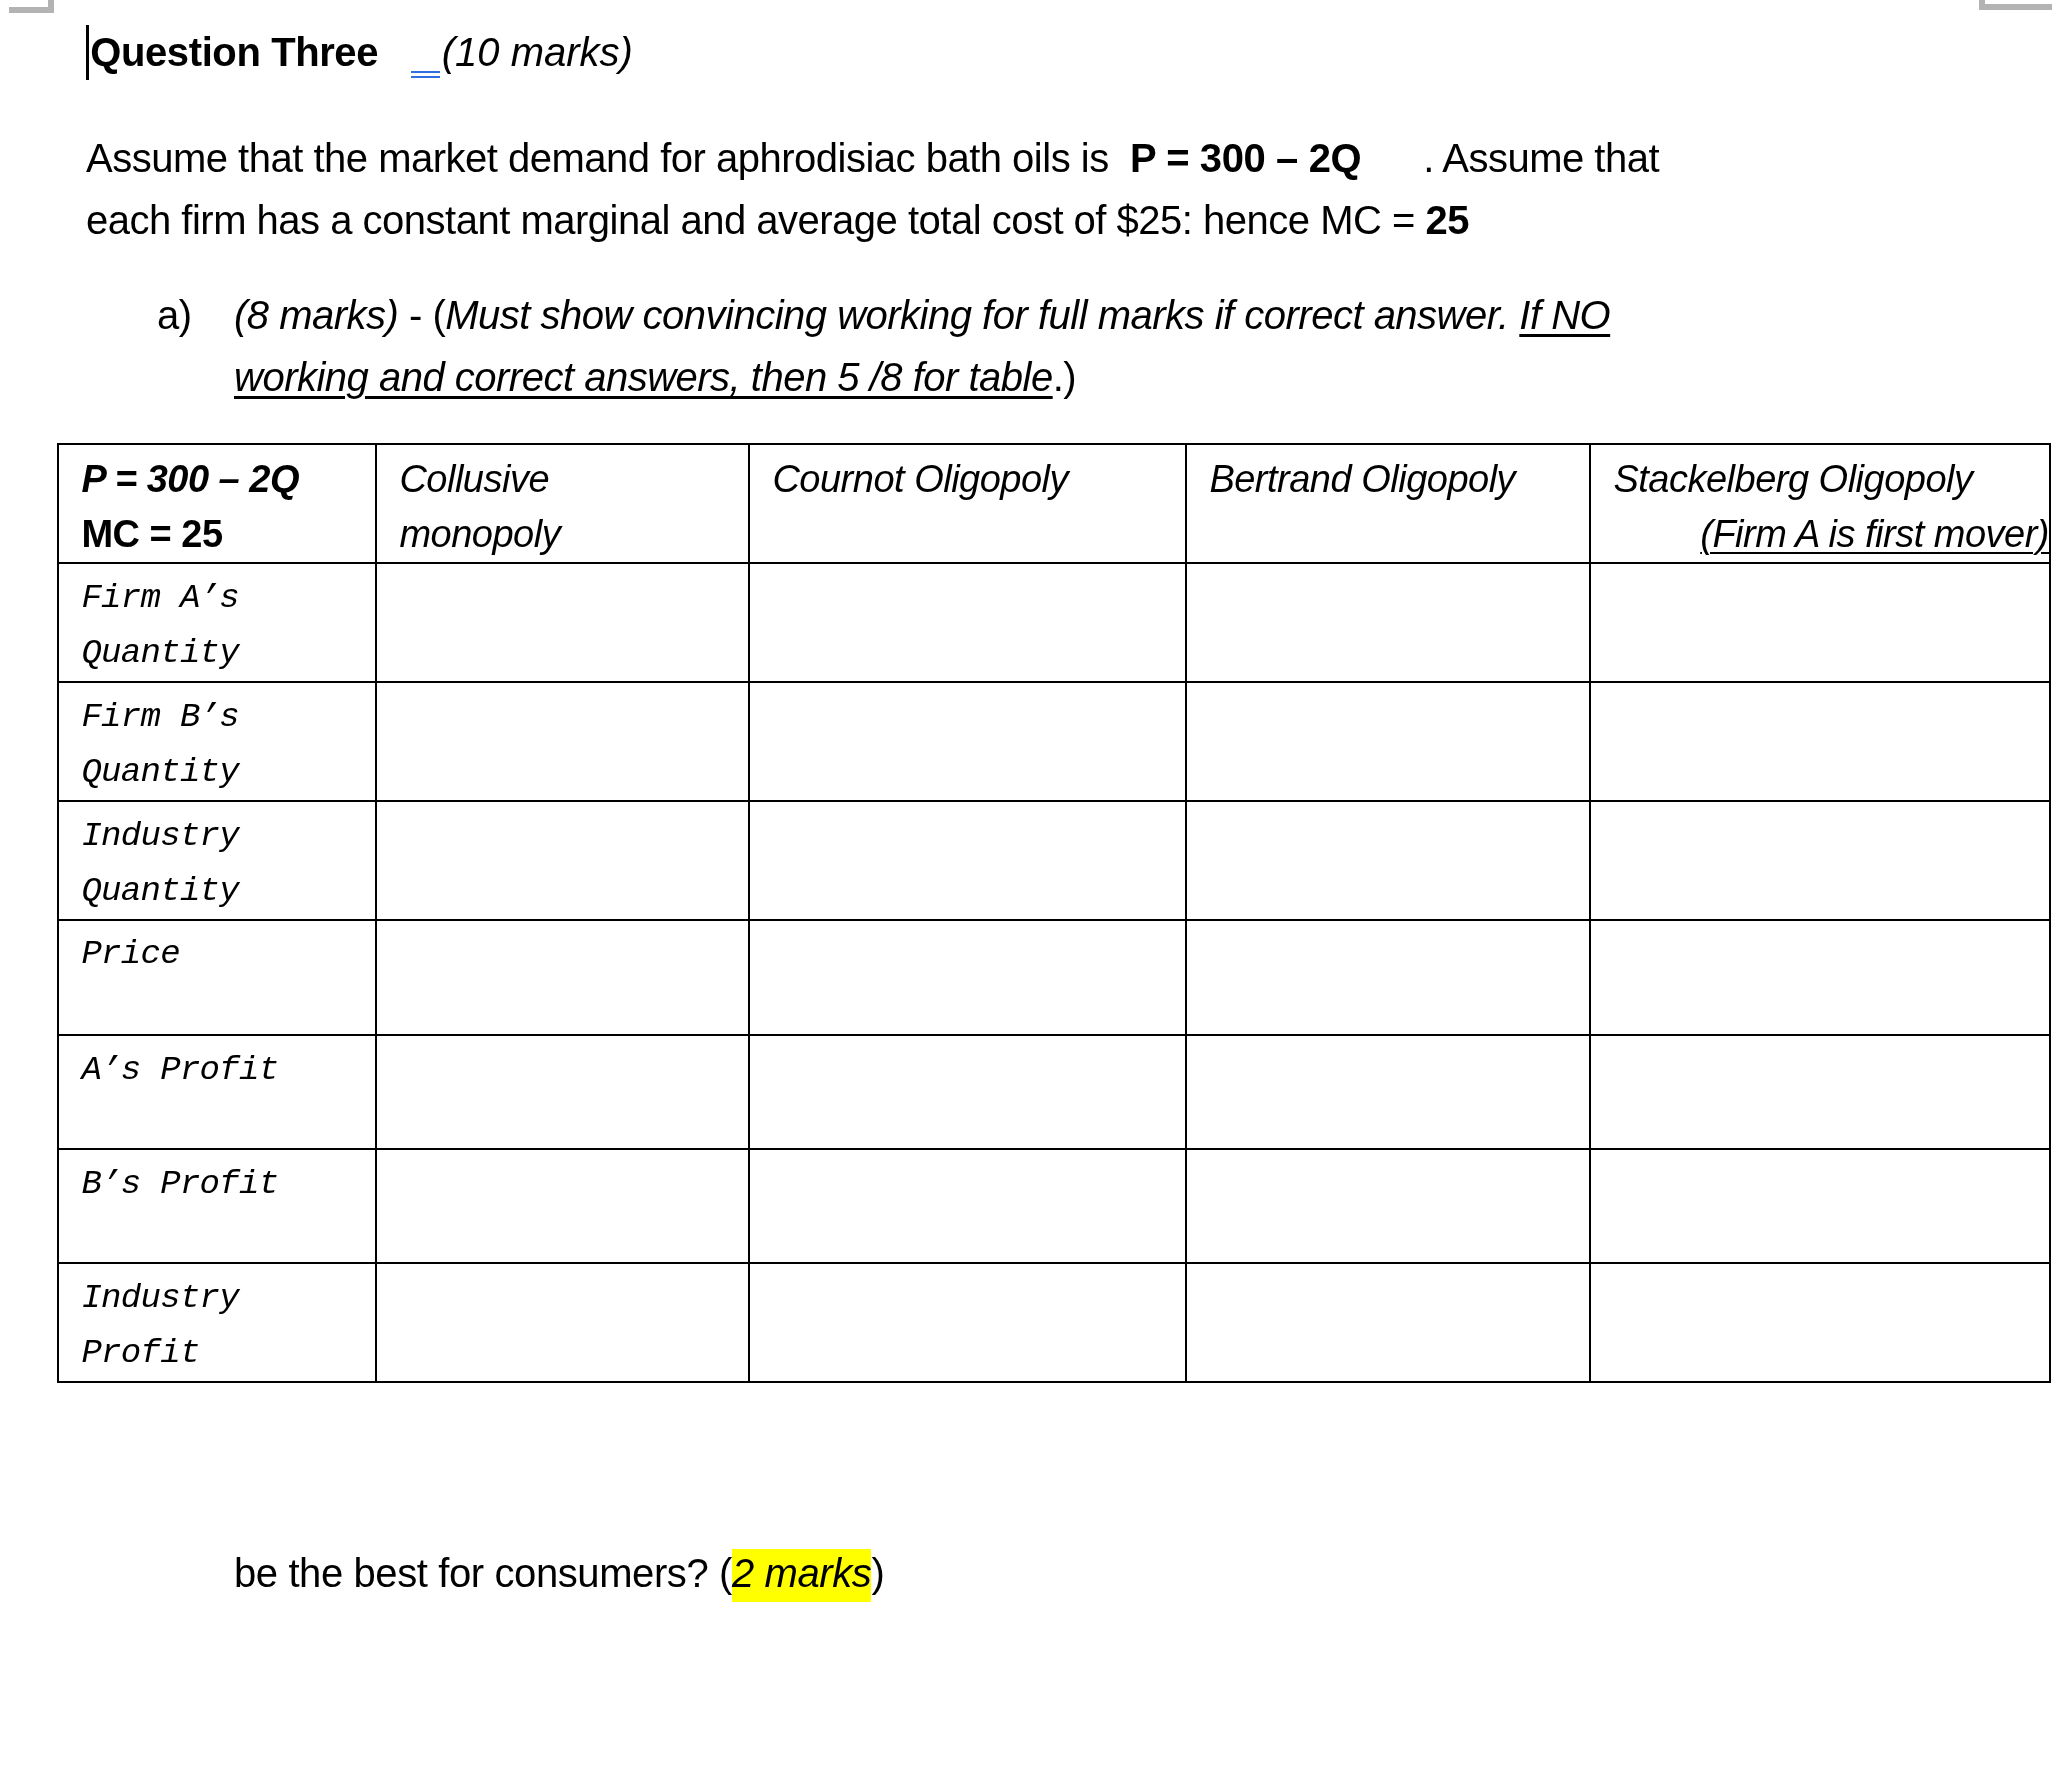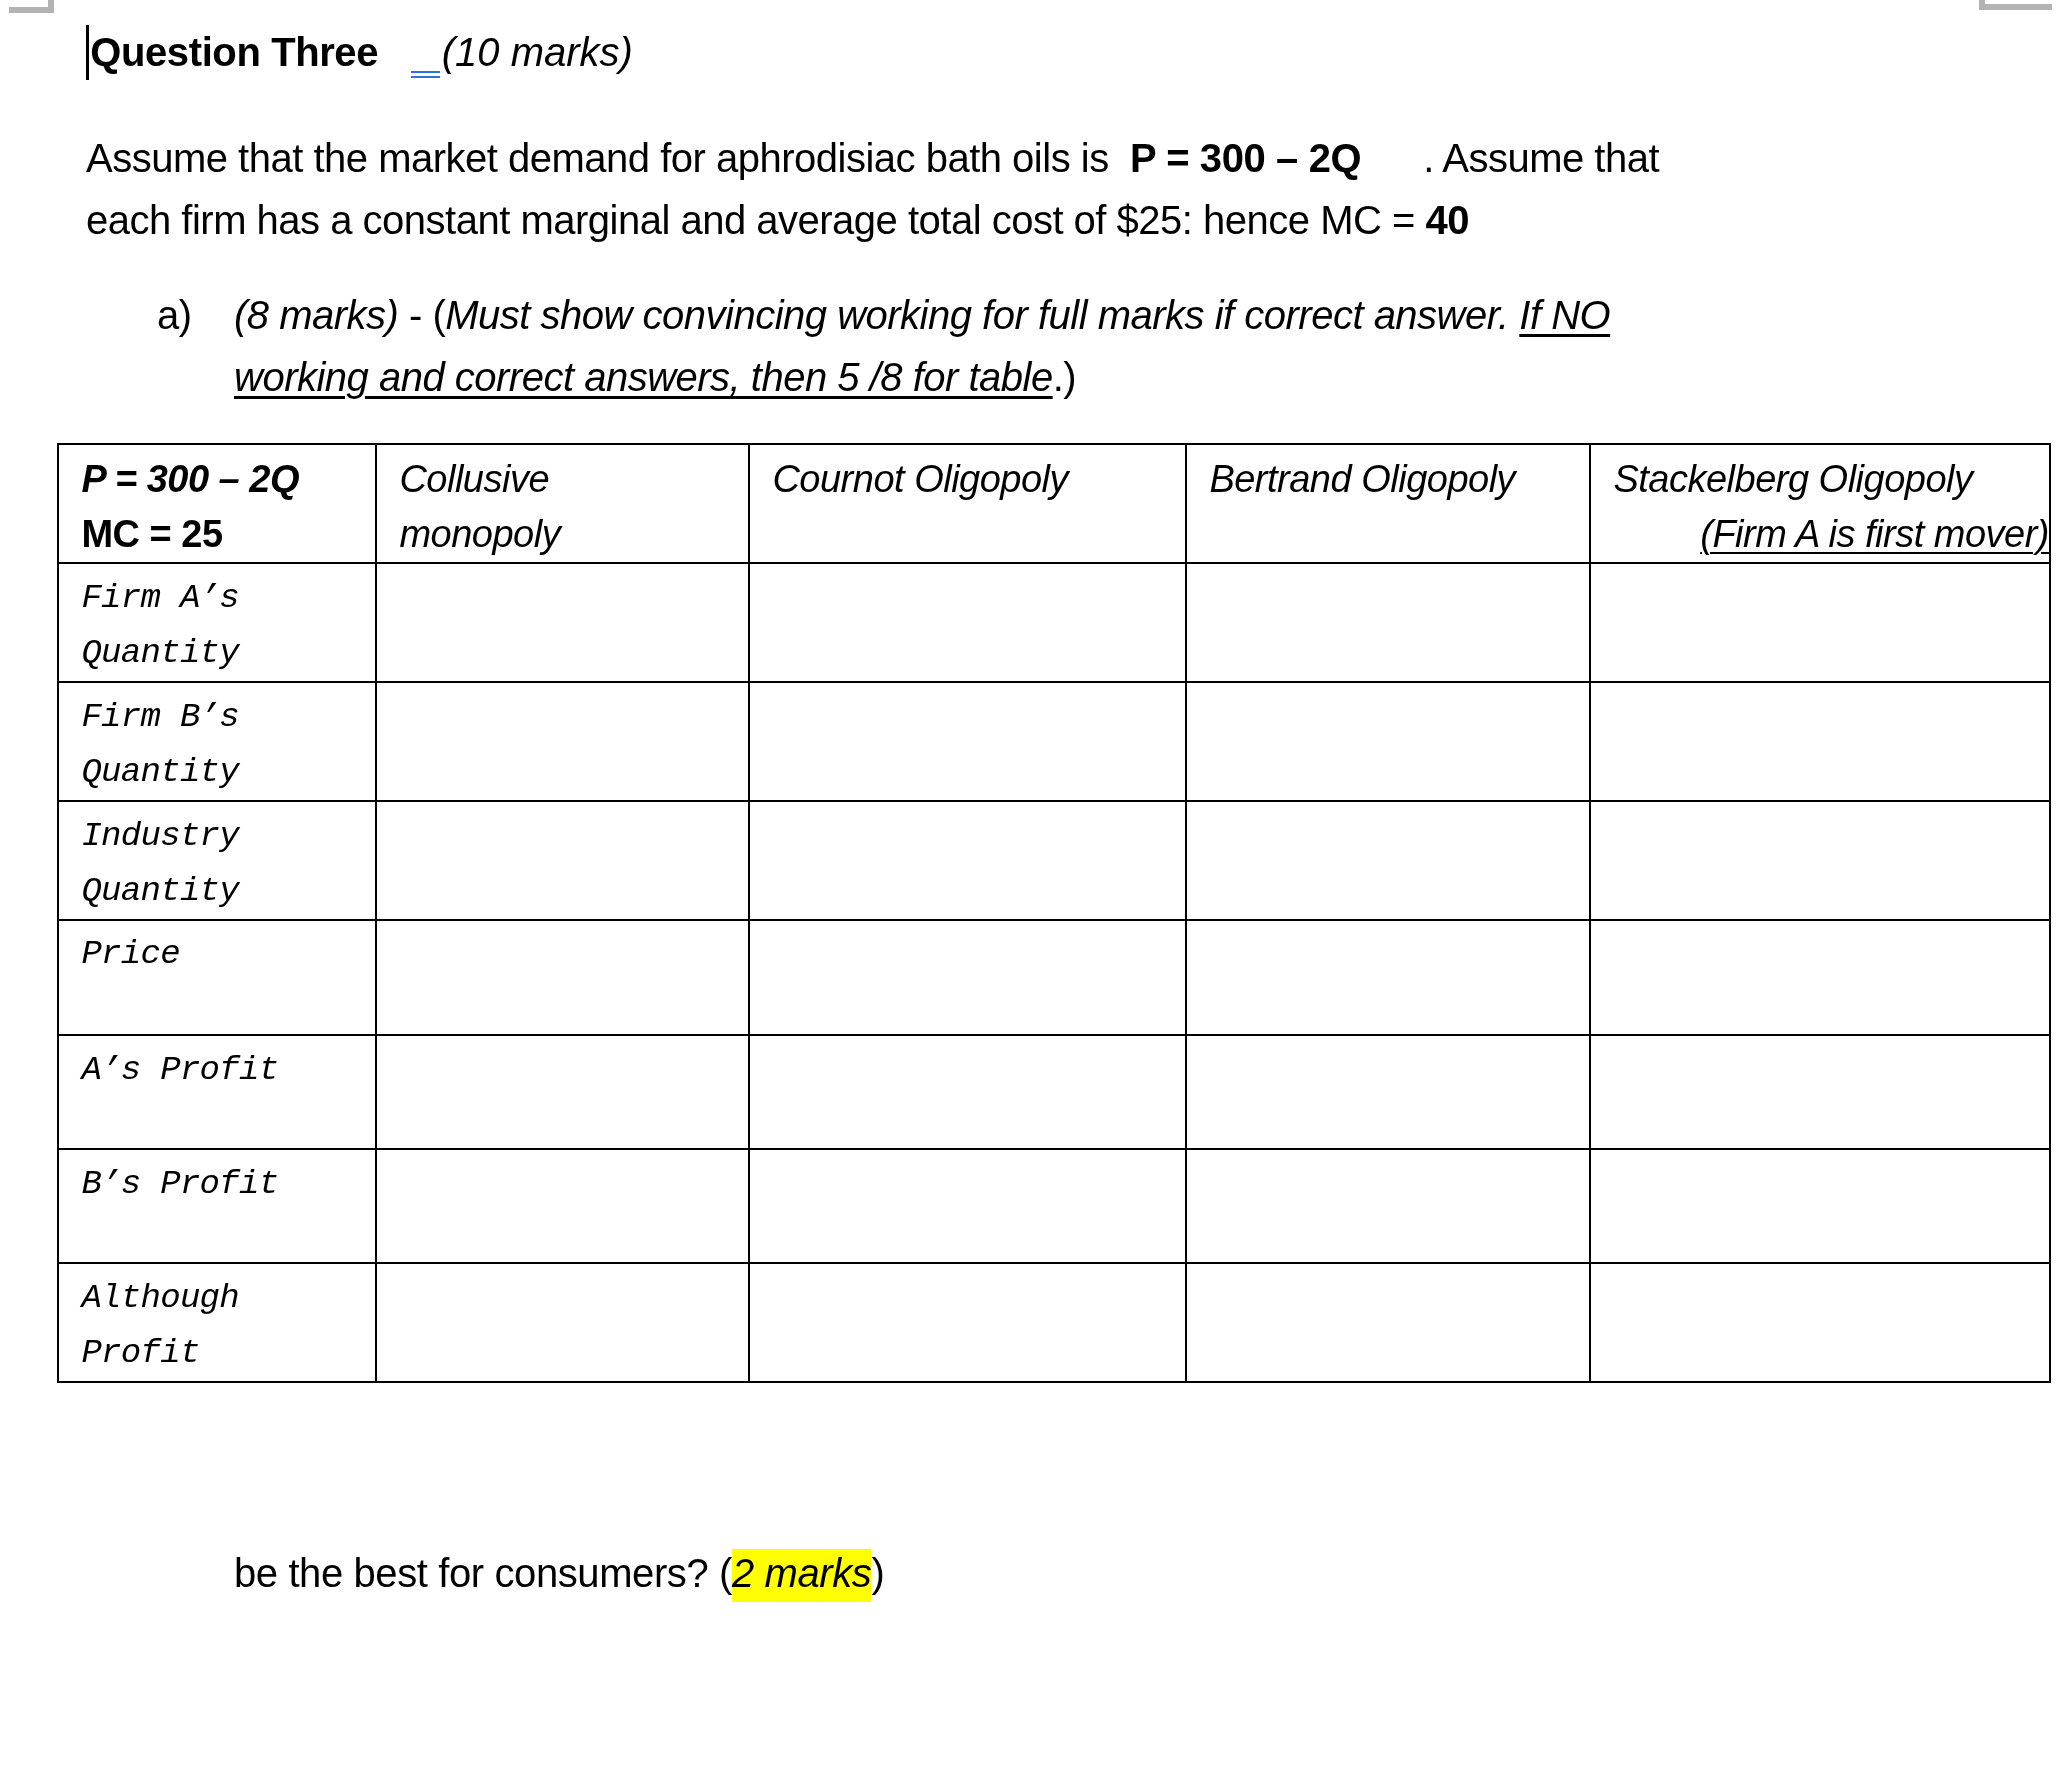--- a/index.html
+++ b/index.html
@@ -137,21 +137,21 @@
   <span class="cursor"></span><span class="title-text">Question Three</span><span class="spell-mark"></span><span class="marks">(10 marks)</span>
 </div>
 
 <div class="abs intro">
   <div>
     <span>Assume that the market demand for aphrodisiac bath oils is</span>&nbsp;
     <b>P = 300 – 2Q</b><span class="gap"></span><span>. Assume that</span>
   </div>
   <div>
     <span>each firm has a constant marginal and average total cost of $25:  hence MC =</span>
-    <b>40</b>
+    <b>25</b>
   </div>
 </div>
 
 <div class="abs part-a">
   <div>
     <span class="label">a)</span><i>(8 marks)</i><span> - (</span><i>Must show convincing working for full marks if correct answer. </i><i class="u">If NO</i>
   </div>
   <div class="line2">
     <i class="u">working and correct answers,  then 5 /8 for table</i><span>.)</span>
   </div>
@@ -239,21 +239,21 @@
     <td class="row-label">
       <div>B’s Profit</div>
     </td>
     <td></td>
     <td></td>
     <td></td>
     <td></td>
   </tr>
   <tr class="rlast">
     <td class="row-label">
-      <div>Although Profit</div>
+      <div>Industry Profit</div>
     </td>
     <td></td>
     <td></td>
     <td></td>
     <td></td>
   </tr>
 </tbody>
   </table>
 
 <div class="abs part-b">

